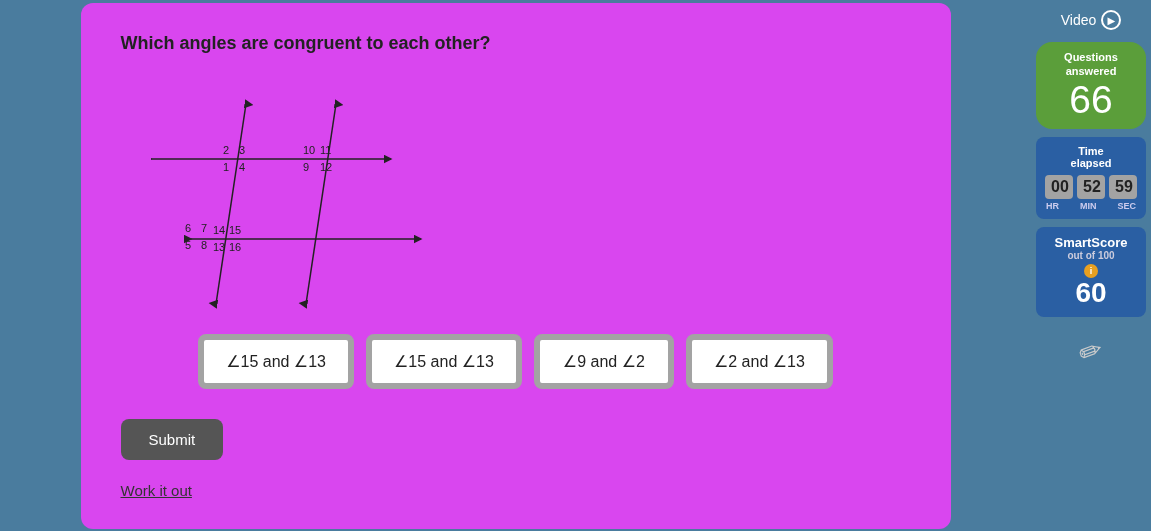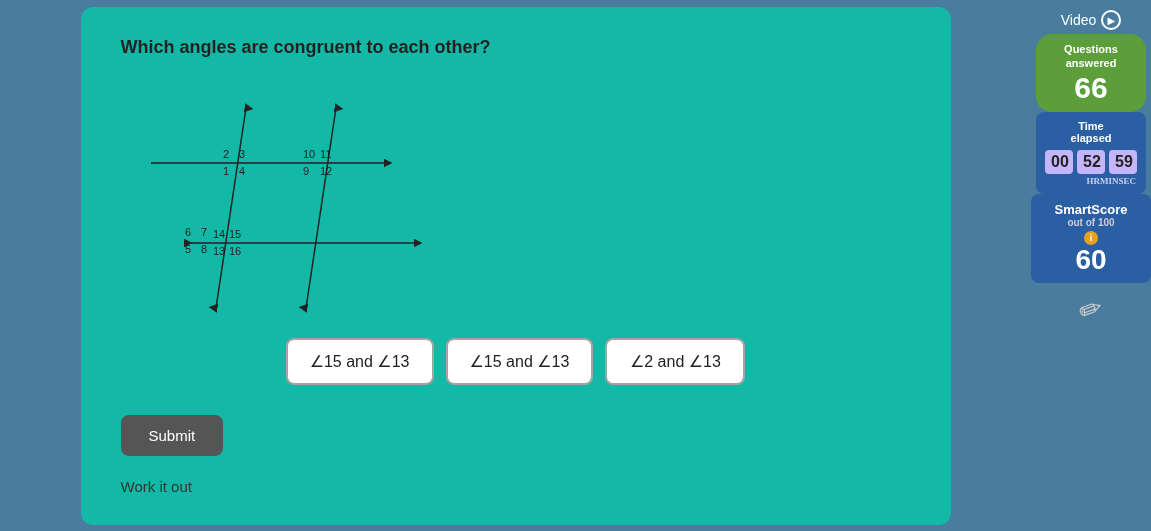--- a/index.html
+++ b/index.html
@@ -15,21 +15,21 @@
 
     .main-content {
       flex: 1;
       display: flex;
       align-items: center;
       justify-content: center;
       padding: 20px;
     }
 
     .question-card {
-      background: #14b8a6;
+      background: #d946ef;
       border-radius: 12px;
       padding: 30px 40px;
       width: 870px;
       min-height: 460px;
       position: relative;
     }
 
     .question-title {
       font-size: 18px;
       font-weight: 600;
@@ -52,21 +52,21 @@
 
     .answers-row {
       display: flex;
       gap: 12px;
       justify-content: center;
       margin-bottom: 30px;
       flex-wrap: wrap;
     }
 
     .answer-btn {
-      border: 2px solid #a3a3a3;
+      border: 6px solid #a3a3a3;
       background: white;
       border-radius: 8px;
       padding: 12px 22px;
       font-size: 16px;
       cursor: pointer;
       color: #222;
       min-width: 140px;
       text-align: center;
     }
 
@@ -78,33 +78,34 @@
       padding: 12px 28px;
       font-size: 15px;
       cursor: pointer;
       margin-bottom: 10px;
     }
 
     .work-it-out {
       text-align: center;
       font-size: 15px;
       color: #333;
+      text-decoration: underline;
       cursor: pointer;
       margin-top: 8px;
     }
 
     
     .sidebar {
       width: 120px;
       background: #4a7c9e;
       display: flex;
       flex-direction: column;
       align-items: center;
       padding: 10px 8px;
-      gap: 0;
+      gap: 8px;
     }
 
     .video-circle {
       width: 20px;
       height: 20px;
       border: 2px solid white;
       border-radius: 50%;
       display: flex;
       align-items: center;
       justify-content: center;
@@ -117,22 +118,22 @@
       border-radius: 16px;
       color: white;
       text-align: center;
       padding: 8px 10px;
       width: 110px;
       font-size: 12px;
       font-weight: 600;
     }
 
     .questions-answered-box .count {
-      font-size: 30px;
-      font-weight: bold;
+      font-size: 39px;
+      font-weight: normal;
       line-height: 1.1;
     }
 
     .time-elapsed-box {
       background: #2a5fa3;
       border-radius: 8px;
       color: white;
       text-align: center;
       padding: 8px 10px;
       width: 110px;
@@ -141,46 +142,45 @@
     }
 
     .time-display {
       display: flex;
       justify-content: center;
       gap: 4px;
       margin: 6px 0 2px;
     }
 
     .time-block {
-      background: #c4b5fd;
+      background: #a3a3a3;
       color: #222;
       border-radius: 4px;
       padding: 3px 6px;
       font-size: 16px;
       font-weight: bold;
       min-width: 28px;
       text-align: center;
     }
 
     .time-labels {
       display: flex;
-      justify-content: flex-end;
+      justify-content: space-between;
       font-size: 9px;
       color: #cce;
       width: 100%;
-      font-family: Liberation Serif, serif;
     }
 
     .smart-score-box {
       background: #2a5fa3;
       border-radius: 8px;
       color: white;
       text-align: center;
       padding: 8px 10px;
-      width: 120px;
+      width: 110px;
       font-size: 11px;
       font-weight: 600;
     }
 
     .smart-score-box .label-top {
       font-size: 13px;
       font-weight: bold;
     }
 
     .smart-score-box .label-sub {
@@ -281,20 +281,21 @@
         <text x="34" y="158" font-size="11" fill="#222">6</text>
         <text x="50" y="158" font-size="11" fill="#222">7</text>
         <text x="34" y="175" font-size="11" fill="#222">5</text>
         <text x="50" y="175" font-size="11" fill="#222">8</text>
       </svg>
     </div>
 
     <div class="answers-row">
       <button class="answer-btn">∠15 and ∠13</button>
       <button class="answer-btn">∠15 and ∠13</button>
+      <button class="answer-btn">∠9 and ∠2</button>
       <button class="answer-btn">∠2 and ∠13</button>
     </div>
 
     <div class="bottom-row">
       <button class="submit-btn">Submit</button>
       <div class="work-it-out">Work it out</div>
     </div>
 
   </div>
 </div>

